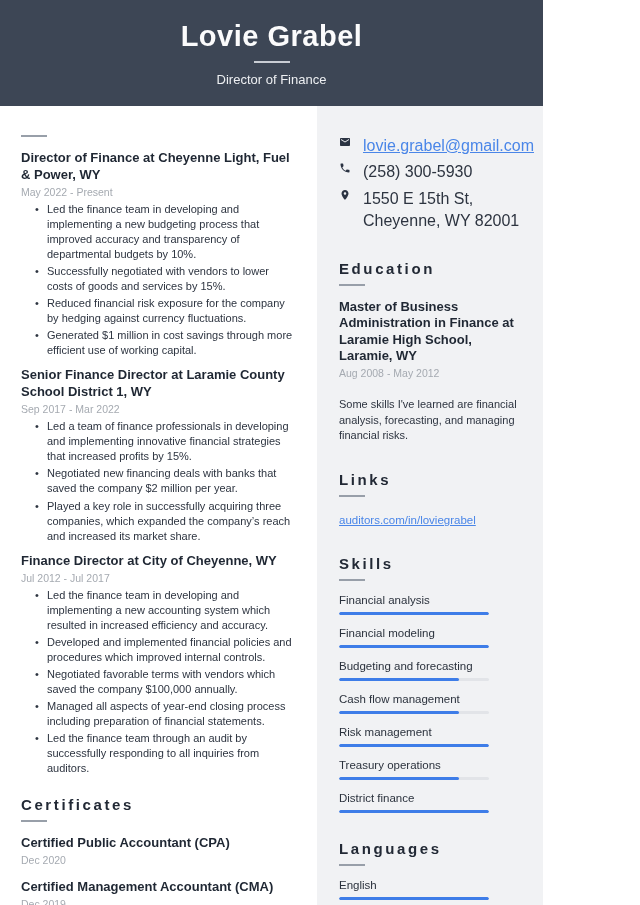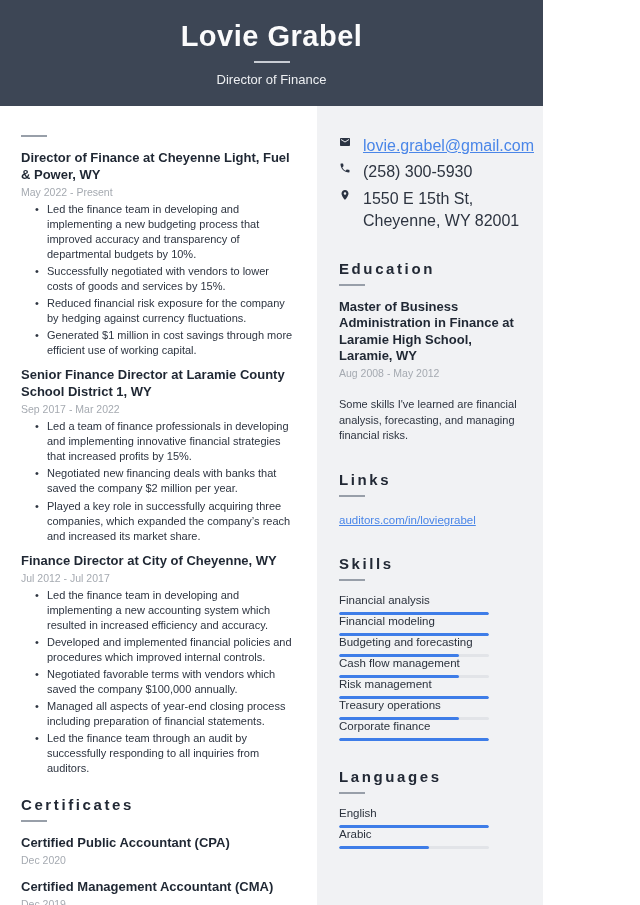--- a/index.html
+++ b/index.html
@@ -141,21 +141,21 @@
     font-weight: 700;
     color: #1f2733;
     line-height: 1.28;
   }
   .edu-desc {
     font-size: 11px;
     line-height: 1.42;
     color: #2d3440;
     margin-top: 18px;
   }
-  .meter-item { }
+  .meter-item { margin-bottom: 12px; }
   .meter-label {
     font-size: 11.5px;
     color: #2b323d;
     margin-bottom: 6px;
   }
   .meter-track {
     width: 150px;
     height: 3px;
     background: #e2e4e8;
     border-radius: 2px;
@@ -312,21 +312,21 @@
               <div class="meter-fill" style="width: 100%;"></div>
             </div>
         </div>
         <div class="meter-item">
           <div class="meter-label">Treasury operations</div>
           <div class="meter-track">
               <div class="meter-fill" style="width: 80%;"></div>
             </div>
         </div>
         <div class="meter-item">
-          <div class="meter-label">Corporate finance</div>
+          <div class="meter-label">District finance</div>
           <div class="meter-track">
               <div class="meter-fill" style="width: 100%;"></div>
             </div>
         </div>
       </section>
 
       <section class="right-section">
         <h2 class="section-heading">Languages</h2>
         <div class="heading-rule"></div>
 

